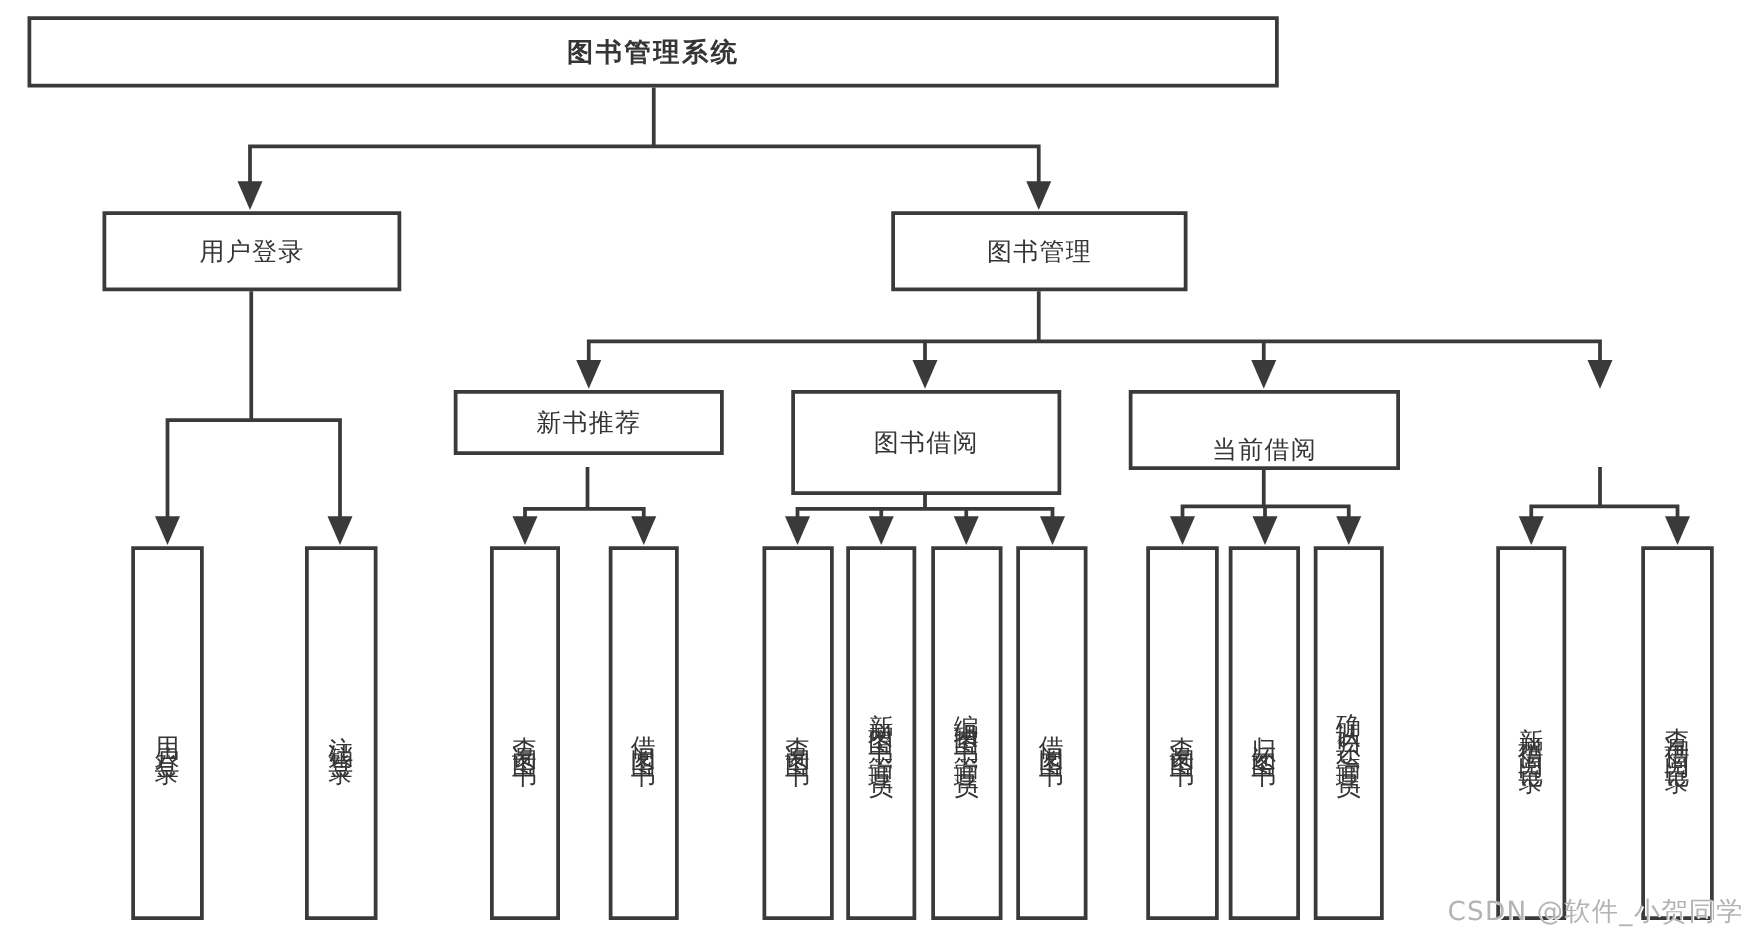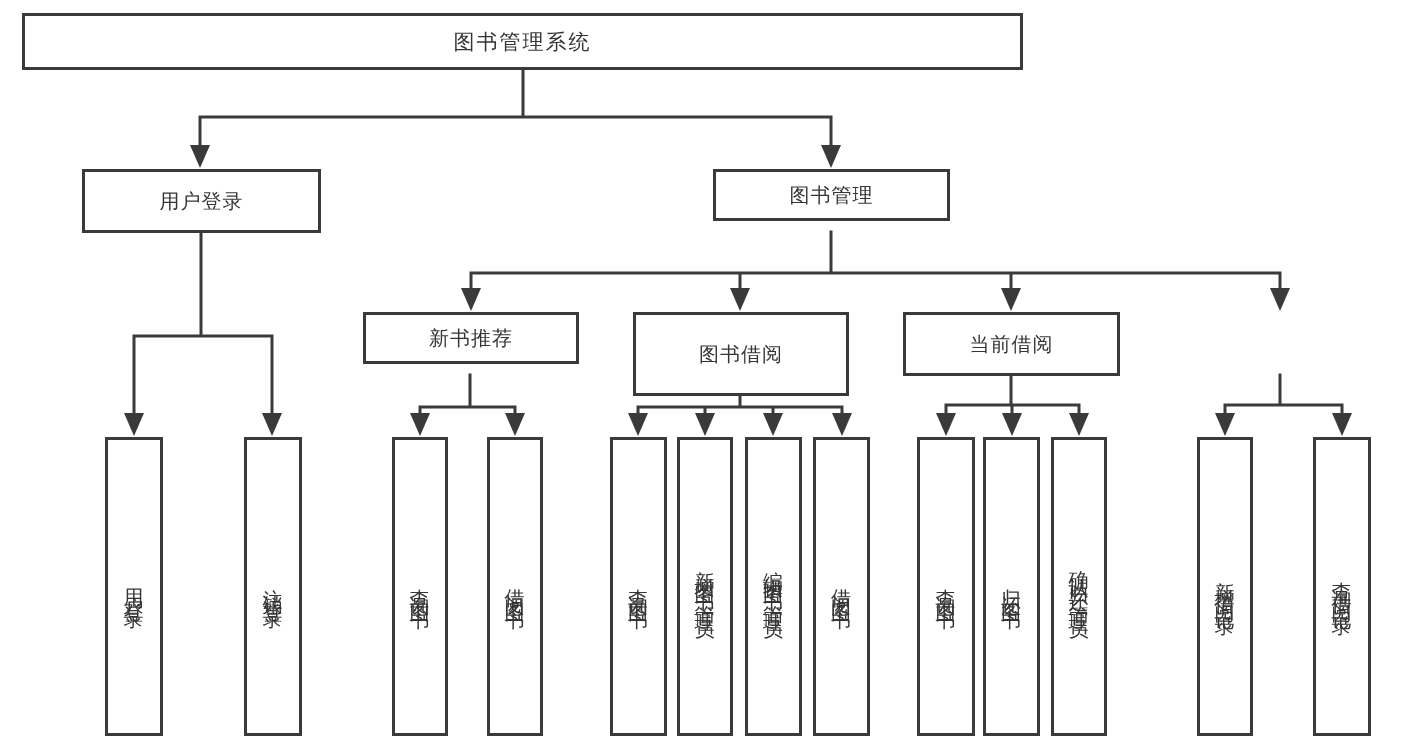--- a/index.html
+++ b/index.html
@@ -99,38 +99,38 @@
       <polygon points="763,413 783,413 773,436"></polygon>
       <polygon points="832,413 852,413 842,436"></polygon>
       <polygon points="936,413 956,413 946,436"></polygon>
       <polygon points="1002,413 1022,413 1012,436"></polygon>
       <polygon points="1069,413 1089,413 1079,436"></polygon>
       <polygon points="1215,413 1235,413 1225,436"></polygon>
       <polygon points="1332,413 1352,413 1342,436"></polygon>
     </g>
   </svg>
 
-  <div class="box" style="left:22px; top:13px; width:1001px; height:57px;">
+  <div class="box" style="left:22px; top:13px; width:1001px; height:57px;font-weight:bold;">
     <span class="hlabel root-label">图书管理系统</span>
   </div>
 
   <div class="box" style="left:82px; top:169px; width:239px; height:64px;">
     <span class="hlabel">用户登录</span>
   </div>
-  <div class="box" style="left:713px; top:169px; width:237px; height:52px;">
+  <div class="box" style="left:713px; top:169px; width:237px; height:64px;">
     <span class="hlabel">图书管理</span>
   </div>
 
   <div class="box" style="left:363px; top:312px; width:216px; height:52px;">
     <span class="hlabel">新书推荐</span>
   </div>
   <div class="box" style="left:633px; top:312px; width:216px; height:84px;">
     <span class="hlabel">图书借阅</span>
   </div>
-  <div class="box" style="left:903px; top:312px; width:217px; height:64px;">
+  <div class="box" style="left:903px; top:312px; width:217px; height:64px;align-items:flex-end;">
     <span class="hlabel">当前借阅</span>
   </div>
 
   <div class="box" style="left:105px; top:437px; width:58px; height:299px;">
     <span class="vtext">用户登录</span>
   </div>
   <div class="box" style="left:244px; top:437px; width:58px; height:299px;">
     <span class="vtext">注销登录</span>
   </div>
 
@@ -164,14 +164,15 @@
     <span class="vtext">确认归还（管理员）</span>
   </div>
 
   <div class="box" style="left:1197px; top:437px; width:56px; height:299px;">
     <span class="vtext">新增借阅记录</span>
   </div>
   <div class="box" style="left:1313px; top:437px; width:58px; height:299px;">
     <span class="vtext">查询借阅记录</span>
   </div>
 
+  <div class="watermark">CSDN @软件_小贺同学</div>
 
 </div>
 
 </body></html>

